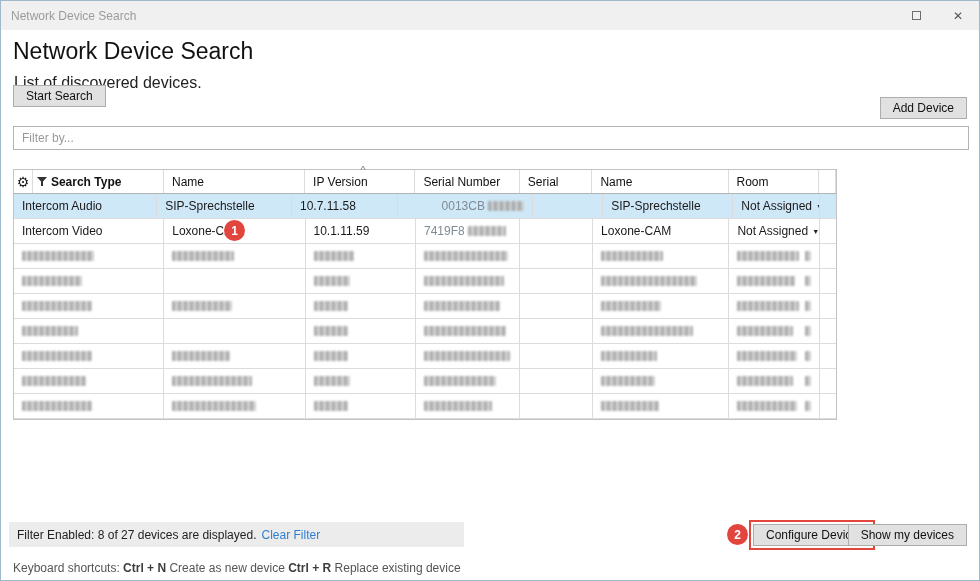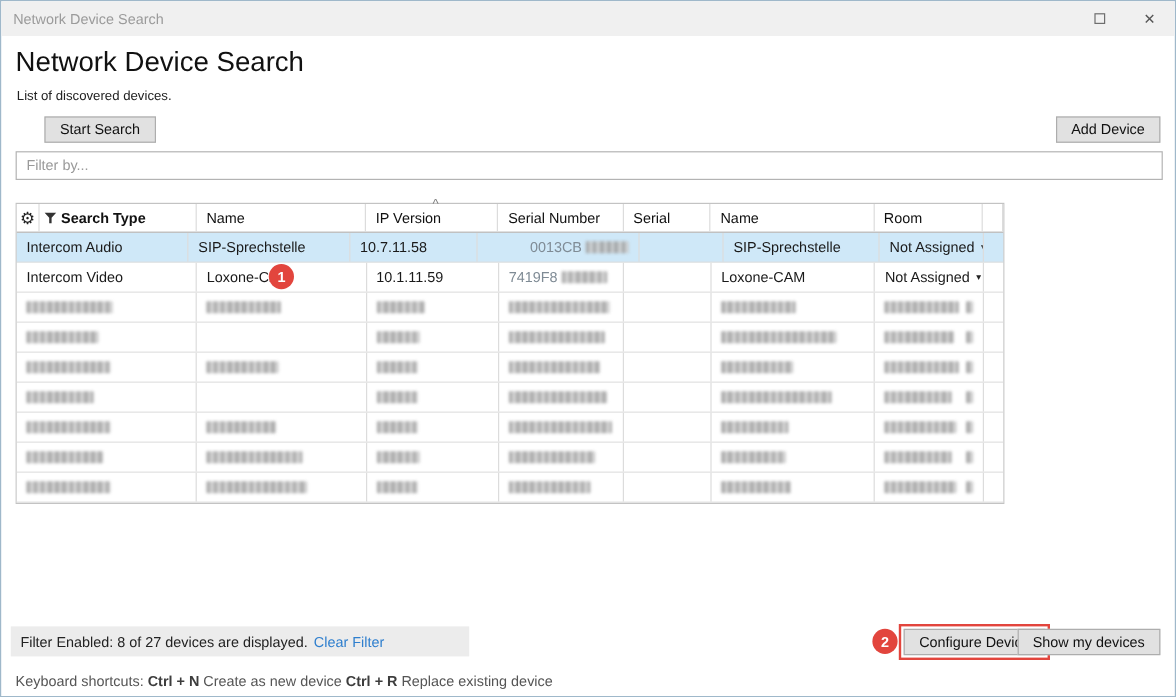--- a/index.html
+++ b/index.html
@@ -16,27 +16,27 @@
     position:absolute; top:0; left:0; right:0; height:29px; background:#f0f0f0;
     display:flex; align-items:center; padding-left:10px;
   }
   .titlebar-text { font-size:12px; color:#9b9b9b; }
   .win-controls { position:absolute; right:0; top:0; height:29px; display:flex; }
   .win-btn { width:42px; height:29px; display:flex; align-items:center; justify-content:center; color:#555; font-size:12px; cursor:default; }
   .max-glyph { display:inline-block; width:9px; height:9px; border:1px solid #6e6e6e; }
 
   
   .page-title { position:absolute; left:12px; top:37px; font-size:23px; color:#111; }
-  .subtitle   { position:absolute; left:13px; top:73px; font-size:11px; color:#222; }
+  .subtitle   { position:absolute; left:13px; top:73px; font-size:16px; color:#222; }
 
   .btn {
     position:absolute; height:22px; background:#e1e1e1; border:1px solid #adadad;
     font-family:"Liberation Sans",sans-serif; font-size:12px; padding:0 12px; color:#111;
   }
-  .btn-start { left:12px;  top:96px;margin-left:24px; }
+  .btn-start { left:12px;  top:84px; }
   .btn-add   { right:12px; top:96px; }
 
   .filter-input {
     position:absolute; left:12px; top:125px; width:956px; height:24px;
     border:1px solid #b3b3b3; padding:0 8px; font-family:"Liberation Sans",sans-serif;
     font-size:12px; color:#333; background:#fff;
   }
   .filter-input::placeholder { color:#9a9a9a; }
 
   
@@ -67,21 +67,21 @@
   .room-arrow { font-size:7px; color:#222; margin-left:4px; }
   .serial-prefix { color:#7f8b95; }
   .redact {
     display:inline-block; height:10px; border-radius:1px;
     background:repeating-linear-gradient(90deg,#9f9f9f 0 3px,#c9c9c9 3px 6px);
     filter:blur(1.2px); opacity:.85;
   }
 
   
   .status {
-    position:absolute; left:8px; top:521px; width:382px; height:25px; background:#ececec;
+    position:absolute; left:8px; top:521px; width:455px; height:25px; background:#ececec;
     display:flex; align-items:center; padding:0 8px; font-size:12px; color:#222;
   }
   .link { color:#2f7fce; margin-left:5px; text-decoration:none; cursor:pointer; }
 
   .btn-configure { left:752px; top:523px; outline:2px solid #e2453d; outline-offset:2px; }
   .btn-show { right:12px; top:523px; }
 
   .marker {
     position:absolute; width:21px; height:21px; border-radius:50%; background:#e2453d;
     color:#fff; font-weight:bold; font-size:12px; display:flex; align-items:center; justify-content:center;

